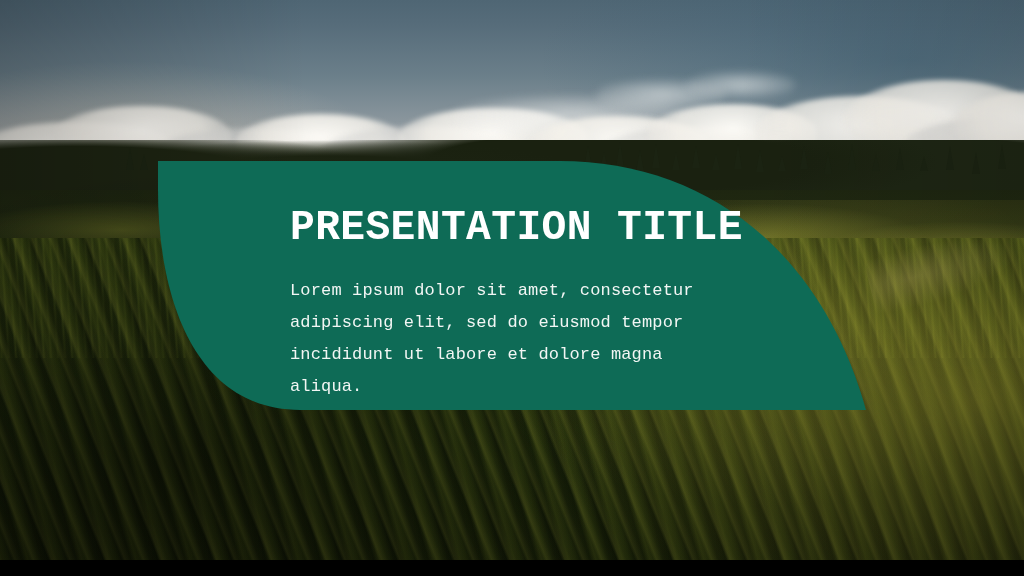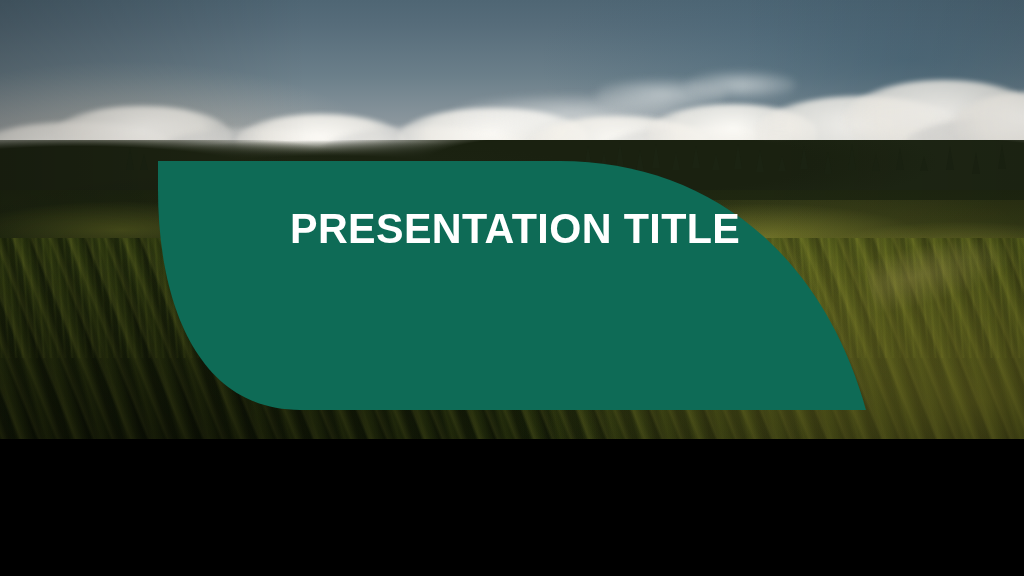--- a/index.html
+++ b/index.html
@@ -4,23 +4,23 @@
 <title>Presentation Title Slide</title>
 <style>
   html, body {
     margin: 0;
     padding: 0;
     background: #000;
   }
   #slide {
     position: relative;
     width: 1024px;
-    height: 439px;
+    height: 560px;
     overflow: hidden;
-    font-family: Liberation Sans, sans-serif;
+    font-family: Liberation Mono, monospace;
     background: #15803d;
   }
 
   
   .photo {
     position: absolute;
     inset: 0;
     overflow: hidden;
   }
 
@@ -285,15 +285,16 @@
                L560,161
                C700,161 820,245 866,410
                L300,410
                C196,410 158,300 158,190
                Z" fill="#0E6B56"></path>
     </svg>
   </div>
 
   <div class="content">
     <h1 class="slide-title" style="color: rgb(255, 255, 255);">PRESENTATION TITLE</h1>
+    <p class="slide-subtitle" style="color: rgb(242, 246, 244);">Lorem ipsum dolor sit amet, consectetur adipiscing elit, sed do eiusmod tempor incididunt ut labore et dolore magna aliqua.</p>
   </div>
 
 </div>
 
 </body></html>

